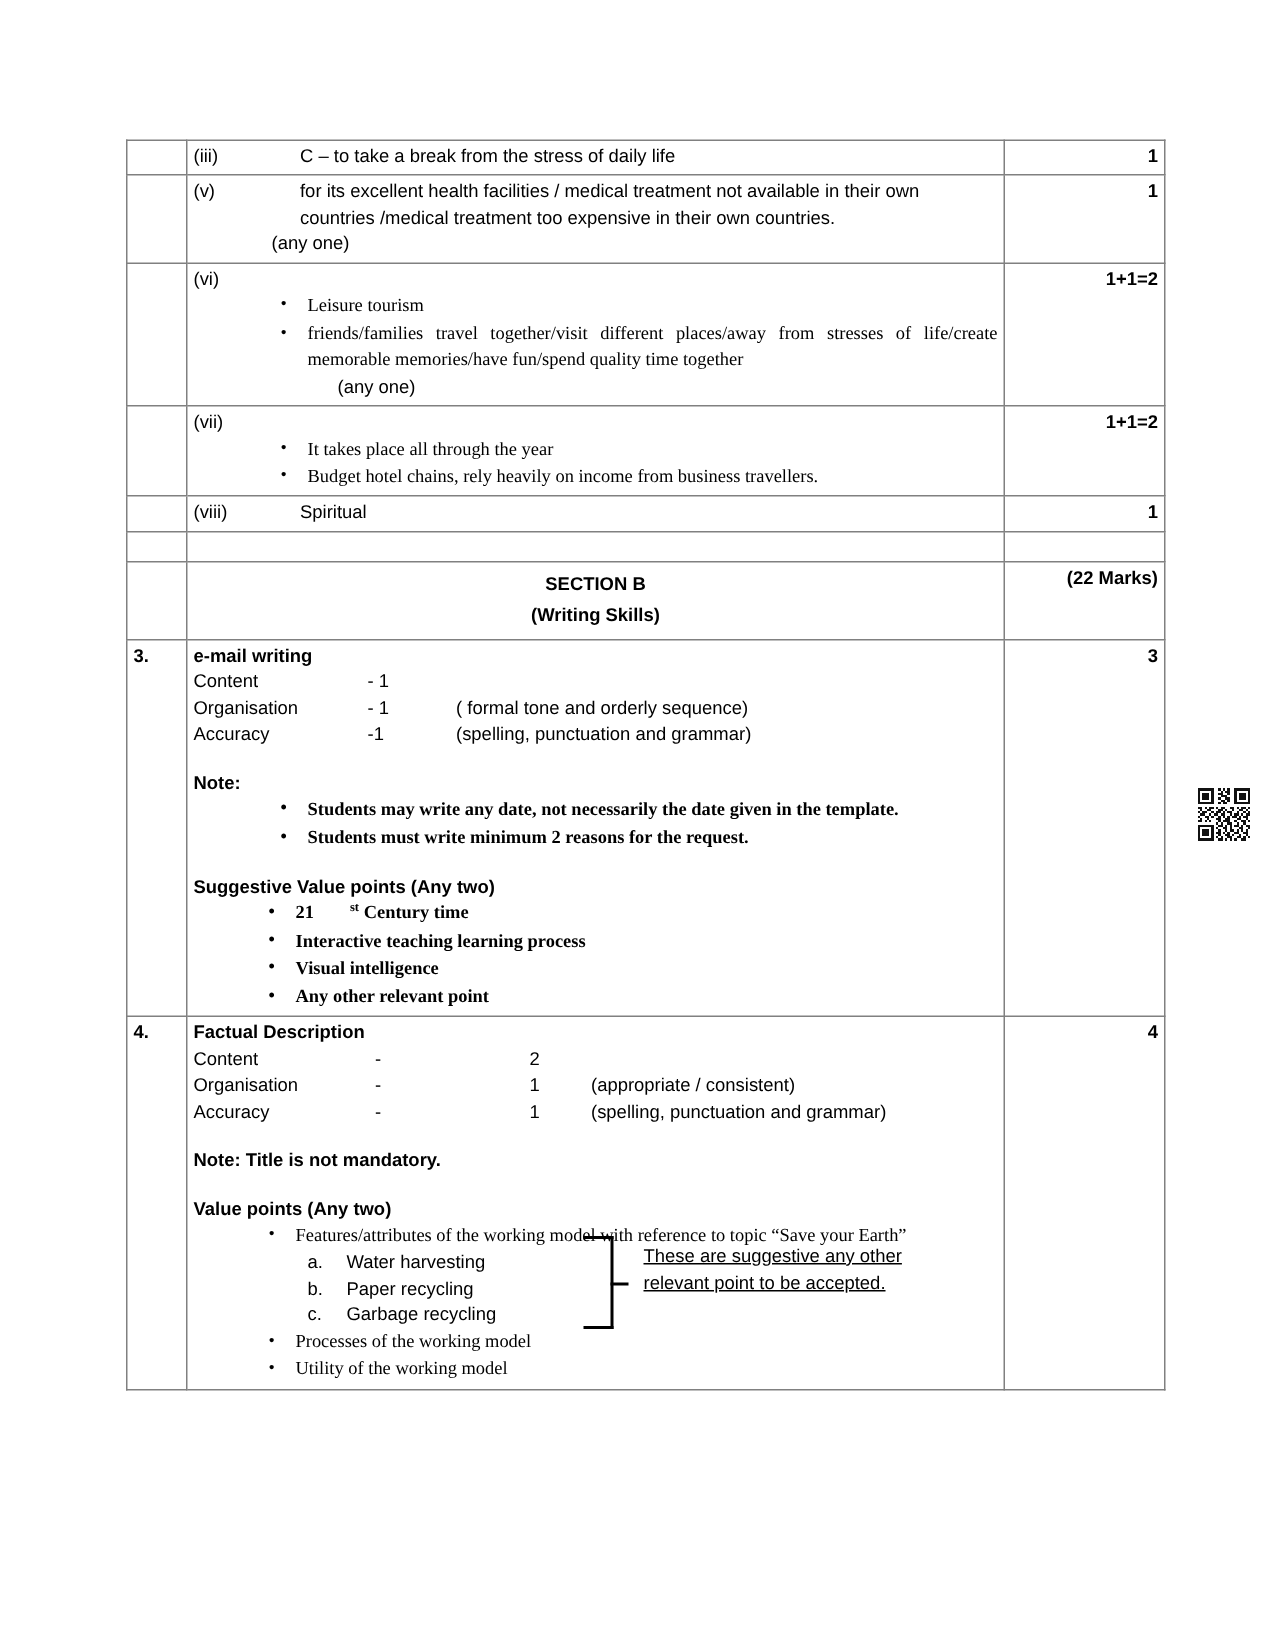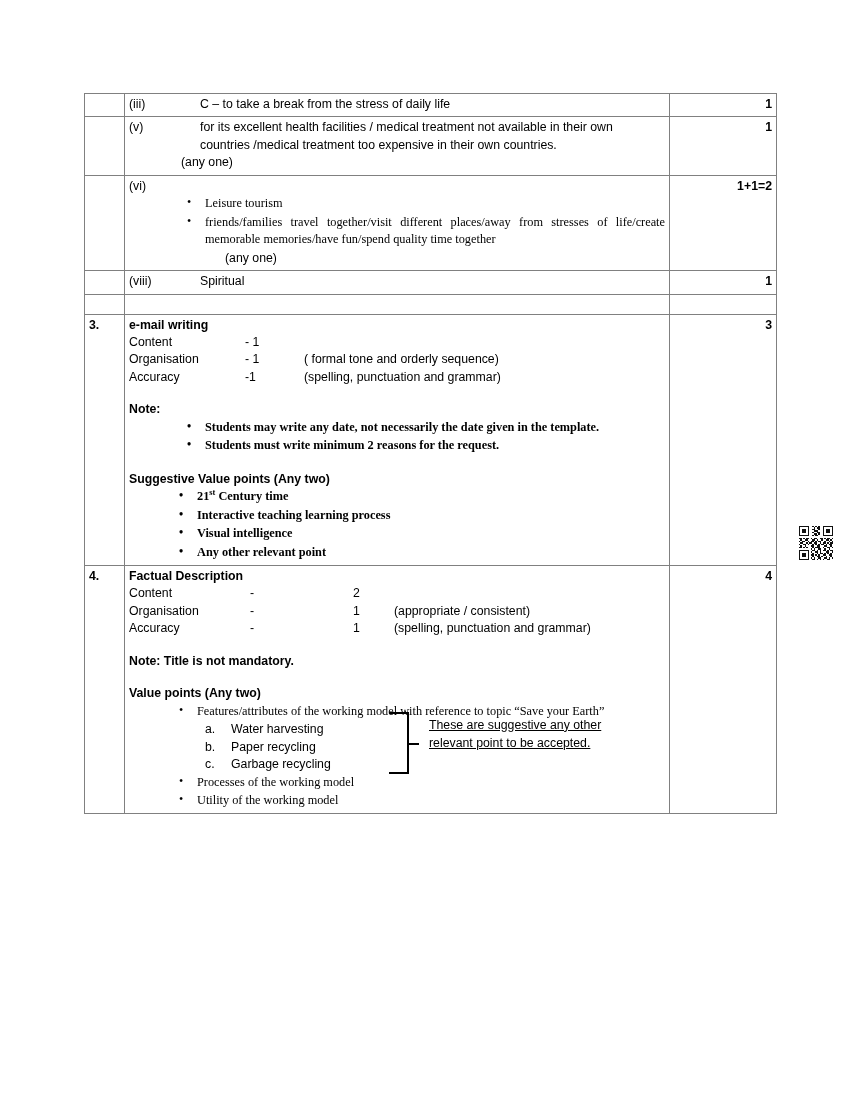--- a/index.html
+++ b/index.html
@@ -98,21 +98,21 @@
     position: relative;
     padding-left: 26px;
     margin: 0;
   }
   ol.alpha > li .al {
     position: absolute;
     left: 0;
     top: 0;
   }
 
-  sup { font-size: 0.68em; vertical-align: super; line-height: 0; }
+  sup { font-size: 0.68em; vertical-align: super; line-height: 0; margin-left: 24px; }
   .spacer-md { height: 15px; }
 
   
   .brace-wrap {
     position: relative;
     height: 0;
   }
   .brace {
     position: absolute;
     left: 260px;
@@ -195,38 +195,57 @@
           <div style="padding-left:0">(vi)</div>
           <ul class="bl">
             <li>Leisure tourism</li>
             <li class="just">friends/families travel together/visit different places/away from stresses of life/create memorable memories/have fun/spend quality time together</li>
           </ul>
           <div style="padding-left:96px">(any one)</div>
         </td>
         <td class="mark">1+1=2</td>
       </tr>
 
+      <tr>
+        <td class="body" style="border-right:none;border-left:1px solid #808080"></td>
+        <td class="body" style="border-left:1px solid #808080">
+          <div>(vii)</div>
+          <ul class="bl">
+            <li>It takes place all through the year</li>
+            <li>Budget hotel chains, rely heavily on income from business travellers.</li>
+          </ul>
+        </td>
+        <td class="mark">1+1=2</td>
+      </tr>
 
       <tr>
         <td class="num"></td>
         <td class="body">
           <div class="rn-row">
             <span class="rn-lab">(viii)</span>
             <span class="rn-txt">Spiritual</span>
           </div>
         </td>
         <td class="mark">1</td>
       </tr>
 
       <tr>
         <td class="num"></td>
         <td class="body" style="height:14px"></td>
         <td class="mark"></td>
       </tr>
 
+      <tr>
+        <td class="num"></td>
+        <td class="body center" style="padding-top:6px;padding-bottom:6px">
+          <div class="b">SECTION B</div>
+          <div class="b" style="margin-top:4px">(Writing Skills)</div>
+        </td>
+        <td class="mark">(22 Marks)</td>
+      </tr>
 
       <tr>
         <td class="num">3.</td>
         <td class="body">
           <div class="b">e-mail writing</div>
 
           <div class="rn-row">
             <span style="width:97px;flex:0 0 97px">Content</span>
             <span style="width:40px;flex:0 0 40px">- 1</span>
             <span></span>

